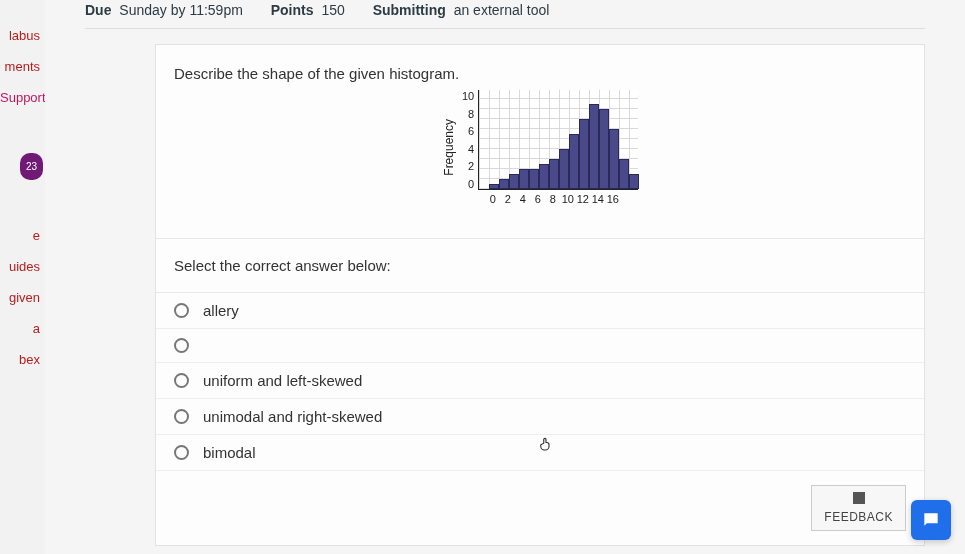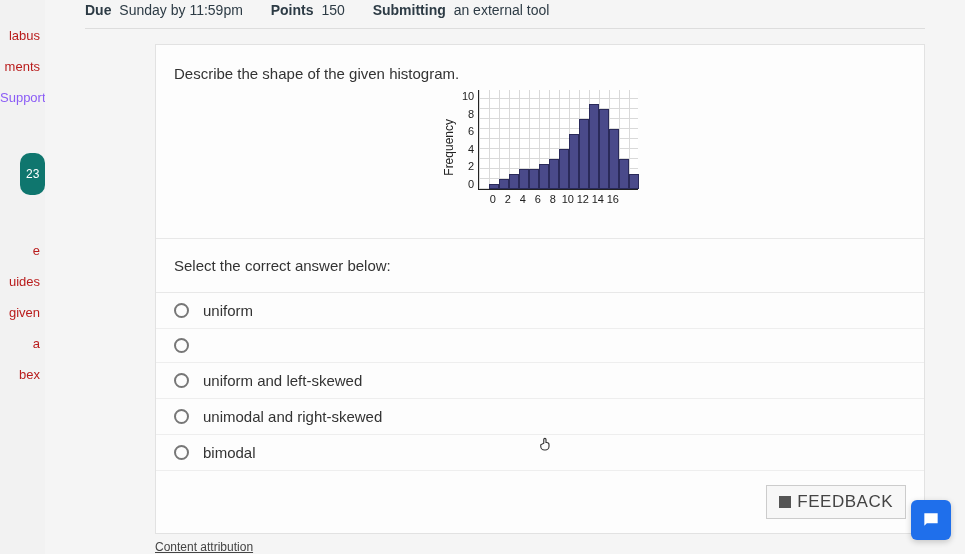--- a/index.html
+++ b/index.html
@@ -22,28 +22,28 @@
     .sidebar-item {
       padding: 8px 0;
       font-size: 13px;
       color: #b91c1c;
       cursor: pointer;
       text-align: right;
       padding-right: 5px;
       overflow: hidden;
       white-space: nowrap;
     }
-    .sidebar-item.dark { color: #8b5cf6; }
+    .sidebar-item.dark { color: #be185d; }
     .badge {
       display: inline-block;
-      background: #0f766e;
+      background: #701a75;
       color: #fff;
       border-radius: 10px;
-      font-size: 12px;
-      padding: 14px 6px;
+      font-size: 10px;
+      padding: 8px 6px;
       margin-top: 40px;
       margin-left: 20px;
     }
     .main {
       flex: 1;
       background: #f5f5f5;
       padding: 0 40px 0 40px;
       position: relative;
     }
     .meta-row {
@@ -140,27 +140,28 @@
     }
     .feedback-row {
       display: flex;
       justify-content: flex-end;
       padding: 14px 18px;
     }
     .feedback-btn {
       border: 1px solid #ccc;
       background: #f7f7f7;
       padding: 6px 12px;
-      font-size: 17px;
+      font-size: 12px;
       letter-spacing: 0.5px;
       color: #444;
       cursor: pointer;
       display: flex;
       align-items: center;
       gap: 6px;
+      flex-direction: column;
     }
     .feedback-btn .ico {
       width: 12px; height: 12px;
       background: #555;
       display: inline-block;
     }
     .attrib {
       margin-left: 70px;
       margin-top: 6px;
       font-size: 12px;
@@ -266,21 +267,21 @@
               </div>
             </div>
           </div>
         </div>
       </div>
 
       <div class="instruction">Select the correct answer below:</div>
 
       <div class="option-row">
         <span class="radio"></span>
-        <span>uniform</span>
+        <span>allery</span>
       </div>
       <div class="option-row">
         <span class="radio"></span>
       </div>
       <div class="option-row">
         <span class="radio"></span>
         <span>uniform and left-skewed</span>
       </div>
       <div class="option-row">
         <span class="radio"></span>

